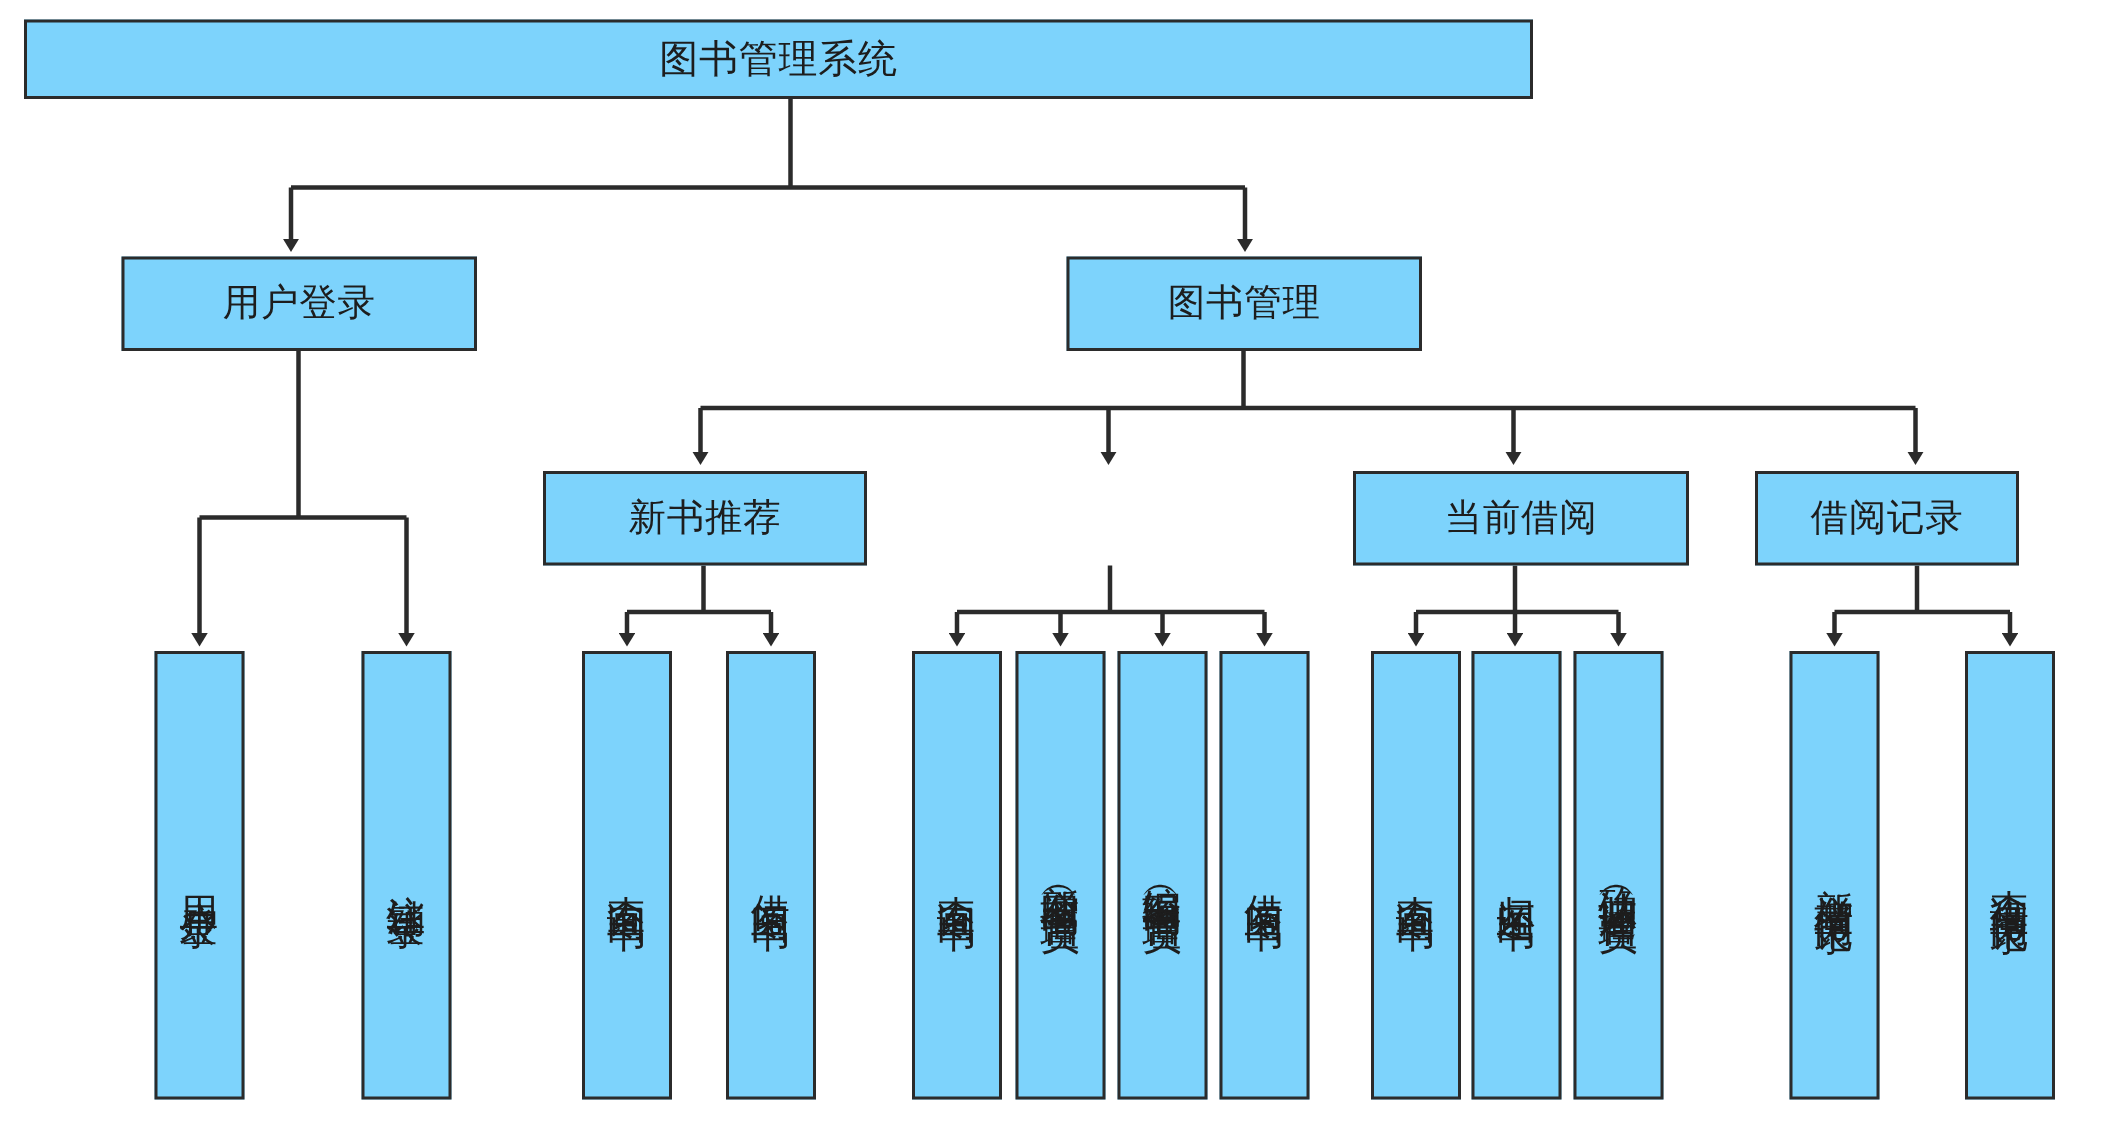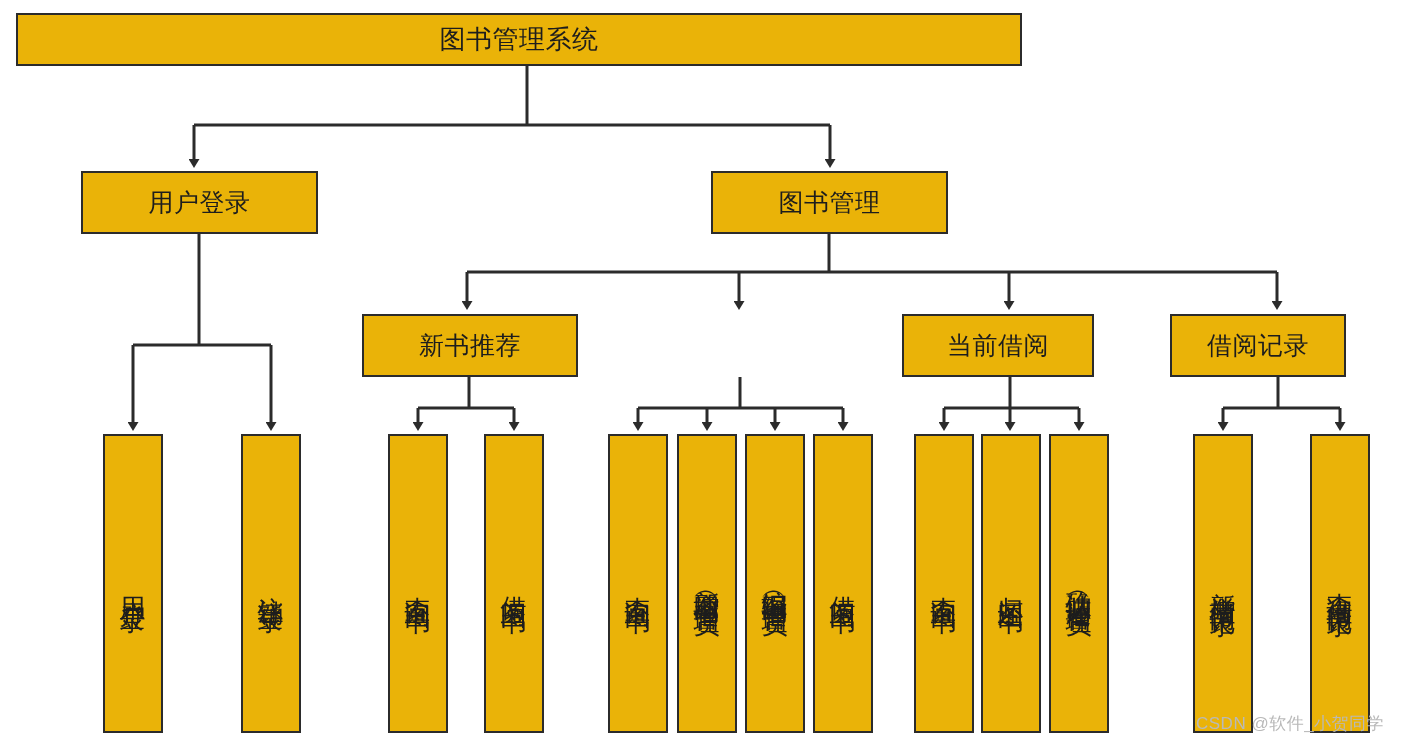--- a/index.html
+++ b/index.html
@@ -14,21 +14,21 @@
   #diagram-root{
     position:absolute;left:0;top:0;width:1405px;height:747px;
   }
   svg.edges{
     position:absolute;left:0;top:0;width:1405px;height:747px;
     pointer-events:none;
   }
   .node{
     position:absolute;
     box-sizing:border-box;
-    background:#eab308;
+    background:#7dd3fc;
     border:2.5px solid #2b2b2b;
     display:flex;
     align-items:center;
     justify-content:center;
     overflow:hidden;
   }
   .node .label{
     color:#1d1d1d;
     line-height:1.08;
     text-align:center;
@@ -126,21 +126,21 @@
   <div class="node horiz" style="left:81px;top:171px;width:237px;height:63px;">
     <span class="label">用户登录</span>
   </div>
   <div class="node horiz" style="left:711px;top:171px;width:237px;height:63px;">
     <span class="label">图书管理</span>
   </div>
 
   <div class="node horiz" style="left:362px;top:314px;width:216px;height:63px;">
     <span class="label">新书推荐</span>
   </div>
-  <div class="node horiz" style="left:902px;top:314px;width:192px;height:63px;">
+  <div class="node horiz" style="left:902px;top:314px;width:224px;height:63px;">
     <span class="label">当前借阅</span>
   </div>
   <div class="node horiz" style="left:1170px;top:314px;width:176px;height:63px;">
     <span class="label">借阅记录</span>
   </div>
 
   <div class="node vert" style="left:103px;top:434px;width:60px;height:299px;">
     <span class="label">用户登录</span>
   </div>
   <div class="node vert" style="left:241px;top:434px;width:60px;height:299px;">
@@ -177,15 +177,14 @@
     <span class="label">确认归还（管理员）</span>
   </div>
 
   <div class="node vert" style="left:1193px;top:434px;width:60px;height:299px;">
     <span class="label">新增借阅记录</span>
   </div>
   <div class="node vert" style="left:1310px;top:434px;width:60px;height:299px;">
     <span class="label">查询借阅记录</span>
   </div>
 
-  <div class="watermark">CSDN @软件_小贺同学</div>
 
 </div>
 
 </body></html>

